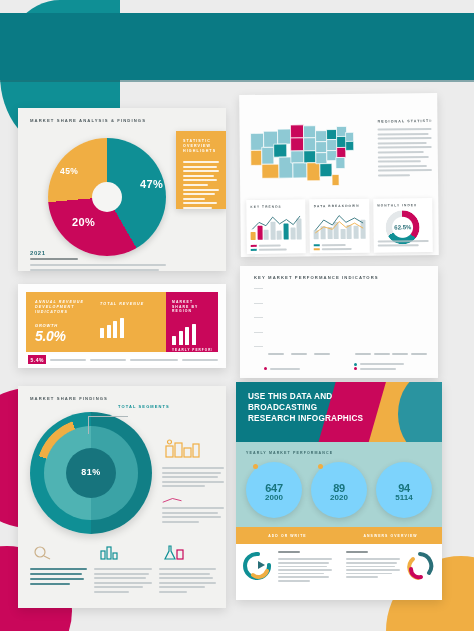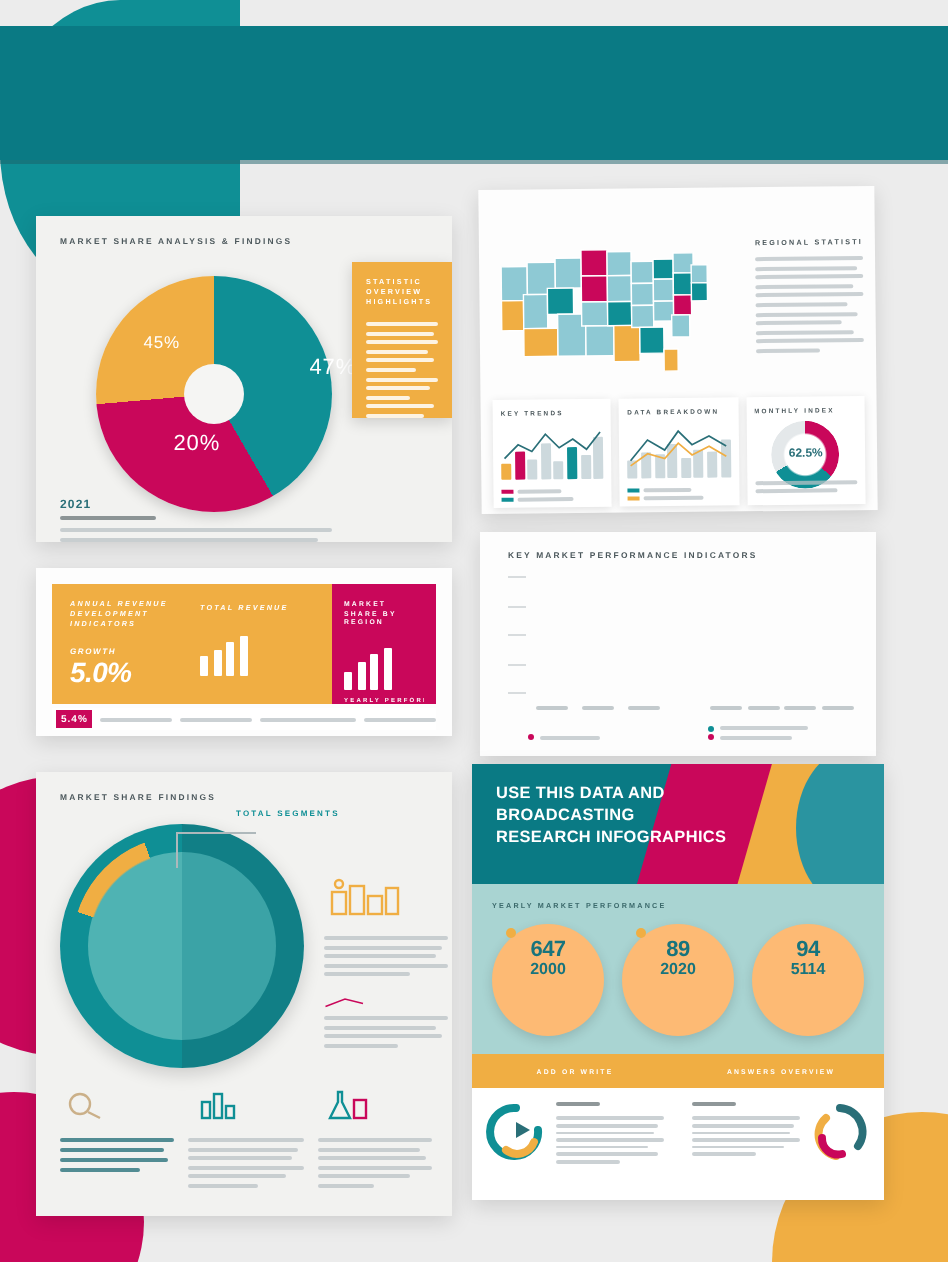--- a/index.html
+++ b/index.html
@@ -48,21 +48,21 @@
   .pie{
     width:118px; height:118px; border-radius:50%;
     background:conic-gradient(
       #0f8f95 0deg 150deg,
       #c9075a 150deg 265deg,
       #f0ae43 265deg 360deg
     );
     box-shadow:0 2px 7px rgba(0,0,0,.18);
   }
   .pie-hole{ position:absolute; left:44px; top:44px; width:30px; height:30px; border-radius:50%; background:#f5f5f3; }
-  .pie-lbl{ position:absolute; color:#fff; font-weight:normal; text-align:right; }
+  .pie-lbl{ position:absolute; color:#fff; font-weight:bold; text-align:left; }
   .pie-lbl .v{ font-size:11px; letter-spacing:.4px; display:block; }
   .pie-lbl .s{ display:block; margin-top:1px; }
   .pie-lbl .s .tl{ background:#fff; opacity:.7; margin:1.4px auto 0; height:1.6px;}
   #pie-lbl-a{ left:72px; top:40px; width:38px;margin-left:20px;}
   #pie-lbl-b{ left:24px; top:78px; width:38px;}
   #pie-lbl-c{ left:12px; top:28px; width:30px;}
   #pie-lbl-c .v{ font-size:8.5px; }
   #pie-lbl-b .v{ color:#fff; }
 
   .callout{
@@ -147,22 +147,22 @@
 
   
   #panel-hero{ left:236px; top:382px; width:206px; height:218px; background:#fdfdfd; }
   .hero-top{ position:absolute; left:0; right:0; top:0; height:60px; background:#0a7a84; overflow:hidden; }
   .hero-top .sh-crimson{ position:absolute; right:38px; top:-30px; width:74px; height:110px; background:#c9075a; transform:rotate(16deg); }
   .hero-top .sh-yellow{ position:absolute; right:16px; top:-22px; width:46px; height:92px; background:#f0ae43; transform:rotate(16deg); }
   .hero-top .sh-teal2{ position:absolute; right:-14px; top:-8px; width:58px; height:80px; background:#2a94a0; border-radius:50%; }
   .hero-title{ position:absolute; left:12px; top:9px; right:78px; color:#fff; font-size:8.2px; line-height:11px; font-weight:bold; letter-spacing:.2px; }
   .hero-mid{ position:absolute; left:0; right:0; top:60px; height:85px; background:#a9d4d2; padding:9px 10px 0; }
   .stats{ position:absolute; left:10px; right:10px; top:20px; display:flex; gap:7px; justify-content:space-between; }
-  .stat{ width:56px; height:56px; border-radius:50%; background:#fdba74; box-shadow:0 2px 6px rgba(0,0,0,.14);
-         display:flex; flex-direction:column; align-items:center; padding-top:7px; position:relative; }
+  .stat{ width:56px; height:56px; border-radius:50%; background:#7dd3fc; box-shadow:0 2px 6px rgba(0,0,0,.14);
+         display:flex; flex-direction:column; align-items:center; padding-top:7px; position:relative;justify-content:center; }
   .stat .n{ font-size:11px; font-weight:bold; color:#17747d; letter-spacing:-.3px; }
   .stat .y{ font-size:8px; font-weight:bold; color:#17747d; margin-top:-1px; }
   .stat .body{ width:38px; margin-top:3px; }
   .stat .body .tl{ height:1.4px; margin-bottom:1.8px; background:#b6c0c3;}
   .stat .badge{ position:absolute; left:7px; top:2px; width:5px; height:5px; border-radius:50%; background:#f0ae43; }
   .stat-caps{ position:absolute; left:12px; right:12px; top:96px; display:flex; gap:10px; }
   .stat-caps div{ flex:1; }
   .stat-caps .tl{ background:#7fa9ab; margin:0 auto 1.6px; }
   .hero-bar{ position:absolute; left:0; right:0; top:145px; height:17px; background:#f0ae43; display:flex; }
   .hero-bar div{ flex:1; display:flex; align-items:center; justify-content:center; }
@@ -486,20 +486,24 @@
 
   <div class="card" id="panel-radial">
     <div style="position:absolute;left:12px;top:10px;right:12px;">
       <div class="hdr">MARKET SHARE FINDINGS</div>
     </div>
 
     <div class="radial">
       <div class="r-outer"></div>
       <div class="r-mid"></div>
       <div class="r-yellow"></div>
+      <div class="r-core">
+        <span class="v">81%</span>
+        <span class="sub"><span class="tl w90"></span><span class="tl w70"></span><span class="tl w50"></span></span>
+      </div>
     </div>
 
     <div class="r-leader"></div>
     <div class="r-callout">
       <div class="hdr teal">TOTAL SEGMENTS</div>
     </div>
 
     <div class="side-col">
       <svg class="ico" viewBox="0 0 40 20">
         <g fill="none" stroke="#f0ae43" stroke-width="1.2">

